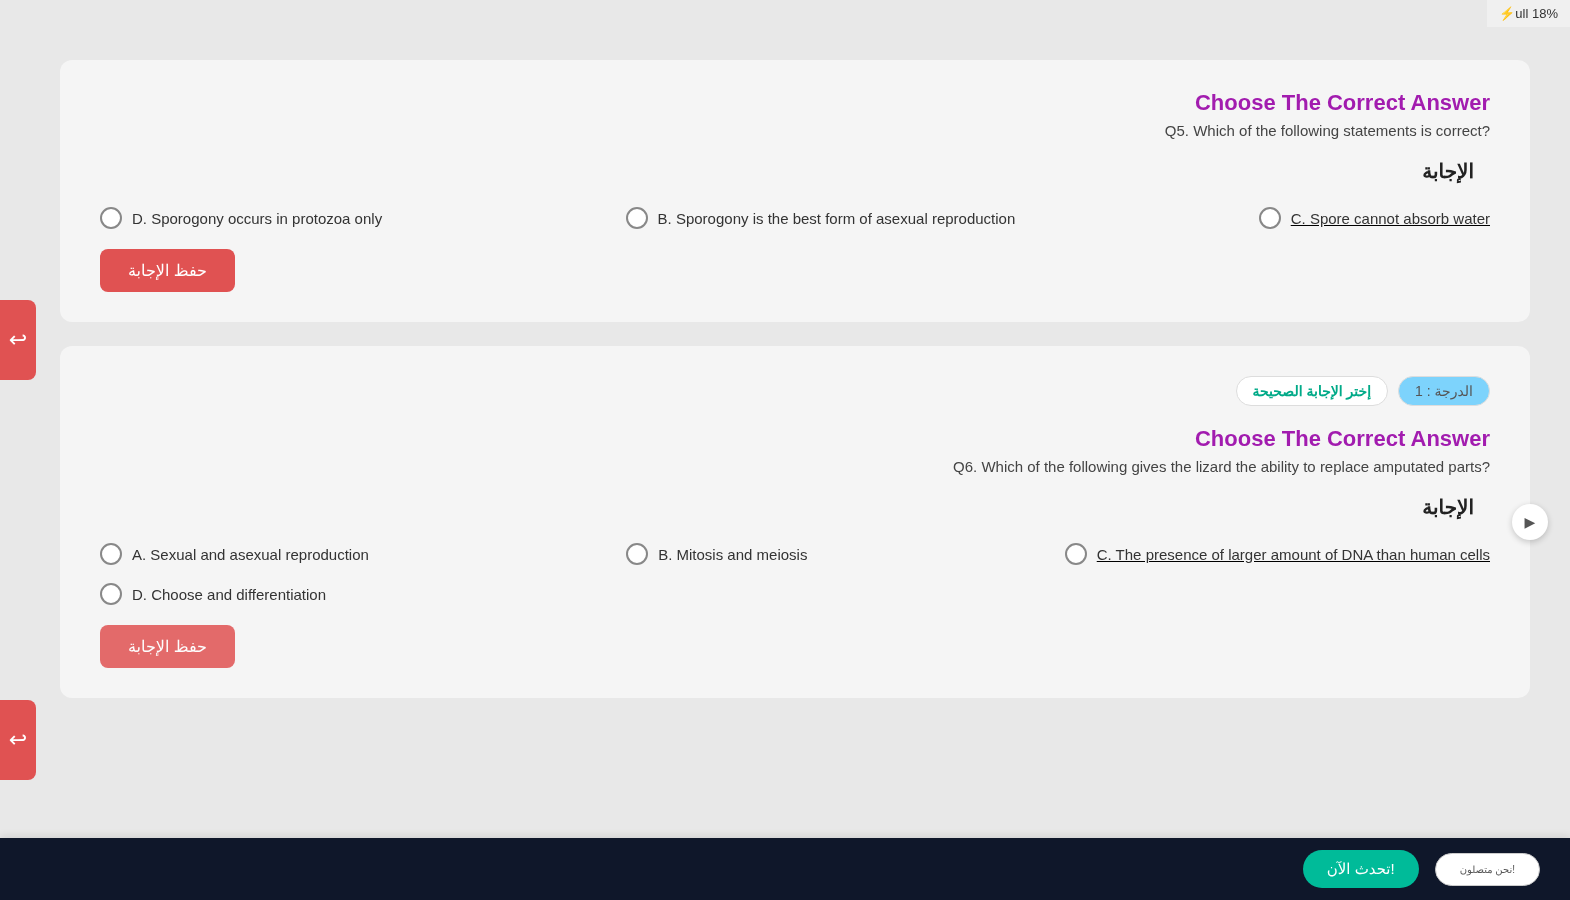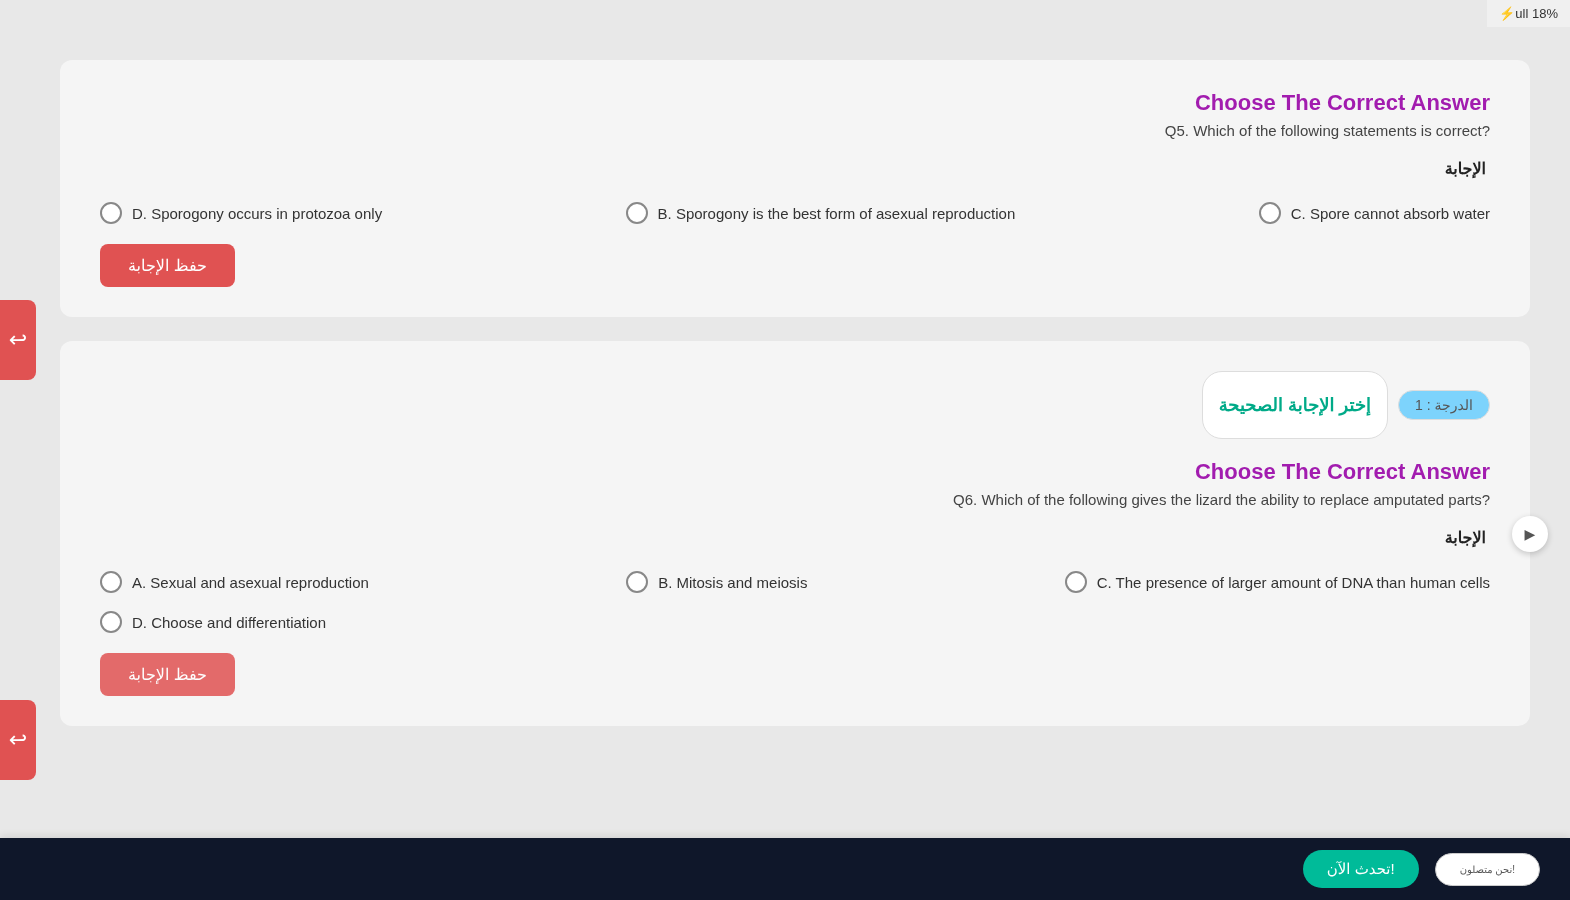--- a/index.html
+++ b/index.html
@@ -76,24 +76,24 @@
 
     .question-text {
       font-size: 15px;
       color: #444;
       direction: rtl;
     }
 
     
     .answer-label {
       text-align: right;
-      font-size: 16px;
+      font-size: 20px;
       font-weight: 700;
       color: #222;
-      margin: 20px 4px 24px;
+      margin: 20px 16px 24px;
       direction: rtl;
     }
 
     .option-item {
       display: flex;
       align-items: center;
       gap: 10px;
       justify-content: flex-end;
       cursor: pointer;
     }
@@ -132,20 +132,21 @@
     .options-middle-col {
       display: flex;
       align-items: center;
       justify-content: center;
     }
 
     .options-left-col {
       display: flex;
       align-items: center;
       justify-content: flex-start;
+      text-decoration: underline;
     }
 
     
     .save-btn {
       background: #e05252;
       color: white;
       border: none;
       border-radius: 8px;
       padding: 12px 28px;
       font-size: 16px;
@@ -166,22 +167,22 @@
       justify-content: flex-end;
       gap: 10px;
       margin-bottom: 20px;
       align-items: center;
     }
 
     .badge-correct {
       background: white;
       border: 1px solid #ddd;
       border-radius: 20px;
-      padding: 22px 16px;
-      font-size: 18px;
+      padding: 6px 16px;
+      font-size: 14px;
       color: #00aa88;
       font-weight: 600;
       direction: rtl;
     }
 
     .badge-grade {
       background: #7dd3fc;
       border: 1px solid #ddd;
       border-radius: 20px;
       padding: 6px 16px;

